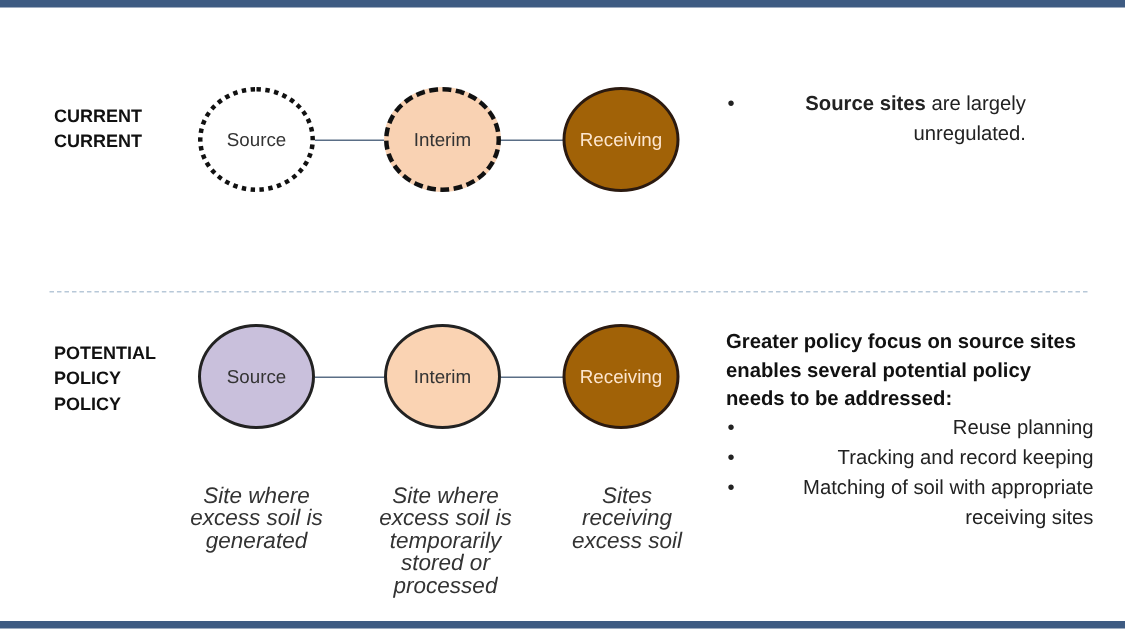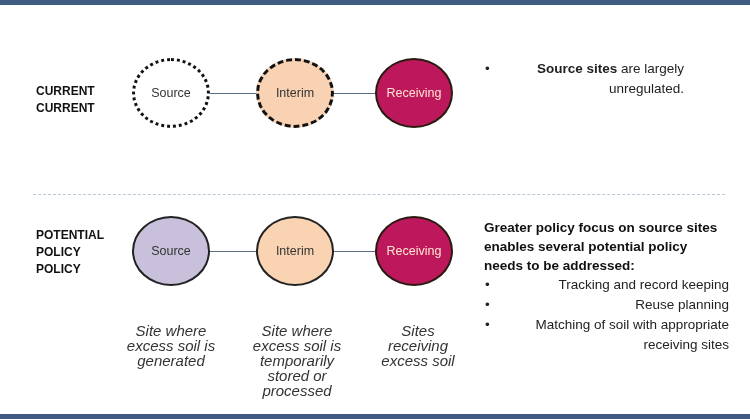--- a/index.html
+++ b/index.html
@@ -7,37 +7,37 @@
          font-family:"Liberation Sans", sans-serif; color:#1a1a1a; }
   .bar { position:absolute; left:0; width:750px; background:#3e5b82; }
   .bar.top { top:0; height:5px; }
   .bar.bottom { top:414px; height:5px; }
   .row-label { position:absolute; left:36px; font-weight:bold; font-size:12px; line-height:17px; color:#111; }
   .connector { position:absolute; height:1px; background:#5a6e86; }
   .node { position:absolute; width:78px; height:70px; border-radius:50%; box-sizing:border-box;
           display:flex; align-items:center; justify-content:center; font-size:12.5px; }
   .n-src-cur { border:3px dotted #111; background:#fff; color:#333; }
   .n-int-cur { border:3px dashed #111; background:#f9d2b3; color:#333; }
-  .n-rec { border:2.5px solid #2b1a10; background:#be185d; color:#fde6cf; }
+  .n-rec { border:2.5px solid #2b1a10; background:#a16207; color:#fde6cf; }
   .n-src-new { border:2px solid #222; background:#c9c0dc; color:#333; }
   .n-int-new { border:2px solid #222; background:#fad3b3; color:#333; }
   .separator { position:absolute; left:33px; top:194px; width:692px; height:0; border-top:1px dashed #b7c8d8; }
   .bullets { position:absolute; font-size:13.5px; line-height:20px; color:#222; }
   .bullets ul { margin:0; padding:0; list-style:none; }
   .bullets li { position:relative; padding-left:14px;text-align:right; }
   .bullets li::before { content:"\2022"; position:absolute; left:1px; top:0; }
   .heading { font-weight:bold; font-size:13.5px; line-height:19px; color:#111; }
   .caption { position:absolute; font-style:italic; font-size:15px; line-height:15px; text-align:center; color:#333; }
 </style>
 </head>
 <body>
 
 <div class="bar top"></div>
 
-<div class="row-label" style="top:83px;">
+<div class="row-label" style="top:69px;">
   <div>CURRENT</div>
   <div>CURRENT</div>
 </div>
 
 <div class="connector" style="left:210px; top:93px; width:46px;"></div>
 <div class="connector" style="left:334px; top:93px; width:42px;"></div>
 
 <div class="node n-src-cur" style="left:132px; top:58px;">
   <span>Source</span>
 </div>
@@ -75,19 +75,19 @@
   <span>Receiving</span>
 </div>
 
 <div class="caption" style="left:120px; top:323px; width:102px;">Site where excess soil is generated</div>
 <div class="caption" style="left:248px; top:323px; width:98px;">Site where excess soil is temporarily stored or processed</div>
 <div class="caption" style="left:378px; top:323px; width:80px;">Sites receiving excess soil</div>
 
 <div class="bullets" style="left:484px; top:218px; width:245px;">
   <div class="heading">Greater policy focus on source sites enables several potential policy needs to be addressed:</div>
   <ul>
+    <li>Reuse planning</li>
     <li>Tracking and record keeping</li>
-    <li>Reuse planning</li>
     <li>Matching of soil with appropriate receiving sites</li>
   </ul>
 </div>
 
 <div class="bar bottom"></div>
 
 </body></html>

